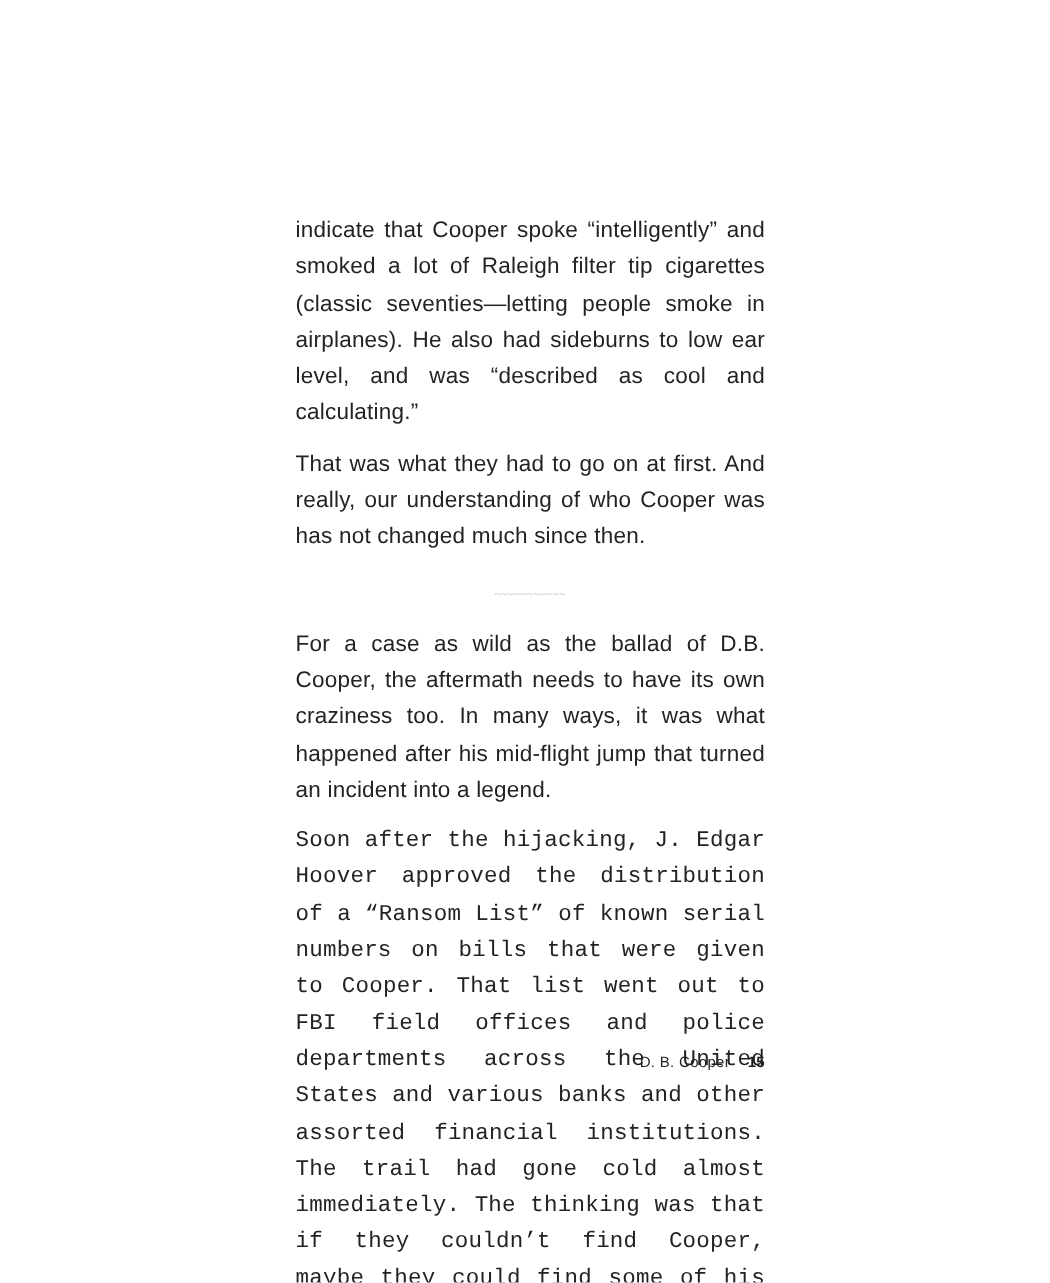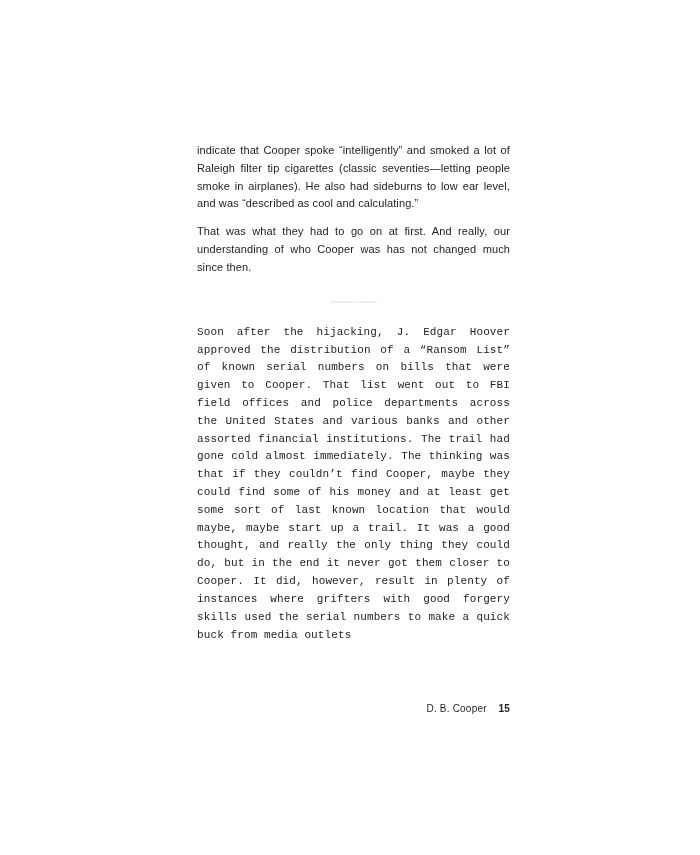--- a/index.html
+++ b/index.html
@@ -24,21 +24,21 @@
     background: #ffffff;
   }
   .text-column {
     position: absolute;
     left: 197px;
     top: 142px;
     width: 313px;
   }
   p.para {
     margin: 0 0 10px 0;
-    font-size: 11px;
+    font-size: 15px;
     line-height: 1.62;
     text-align: justify;
     text-justify: inter-word;
     letter-spacing: 0.01em;
     color: #262223;
     font-family: "Liberation Sans", sans-serif;
     font-weight: 400;
   }
   p.para:last-child {
     margin-bottom: 0;
@@ -90,20 +90,21 @@
   <div class="text-column">
 
     <p class="para">indicate that Cooper spoke “intelligently” and smoked a lot of Raleigh filter tip cigarettes (classic seventies—letting people smoke in airplanes). He also had sideburns to low ear level, and was “described as cool and calculating.”</p>
 
     <p class="para">That was what they had to go on at first. And really, our understanding of who Cooper was has not changed much since then.</p>
 
     <div class="section-break">
       <span class="ornament">~~~~~~~~~~~</span>
     </div>
 
+    <p class="para gap-after-break">For a case as wild as the ballad of D.B. Cooper, the aftermath needs to have its own craziness too. In many ways, it was what happened after his mid-flight jump that turned an incident into a legend.</p>
 
 
     <p class="para">Soon after the hijacking, J. Edgar Hoover approved the distribution of a “Ransom List” of known serial numbers on bills that were given to Cooper. That list went out to FBI field offices and police departments across the United States and various banks and other assorted financial institutions. The trail had gone cold almost immediately. The thinking was that if they couldn’t find Cooper, maybe they could find some of his money and at least get some sort of last known location that would maybe, maybe start up a trail. It was a good thought, and really the only thing they could do, but in the end it never got them closer to Cooper. It did, however, result in plenty of instances where grifters with good forgery skills used the serial numbers to make a quick buck from media outlets</p>
 
   </div>
 
   <div class="footer">
     <span class="book-title">D. B. Cooper</span>
     <span class="page-number">15</span>
   </div>

